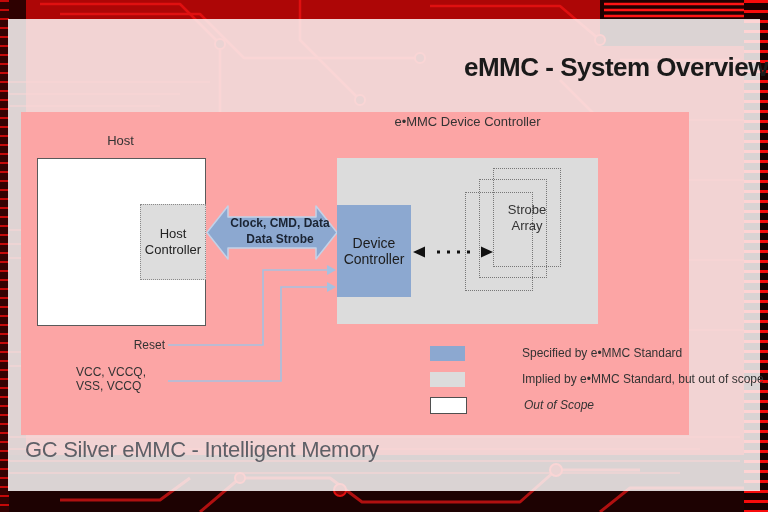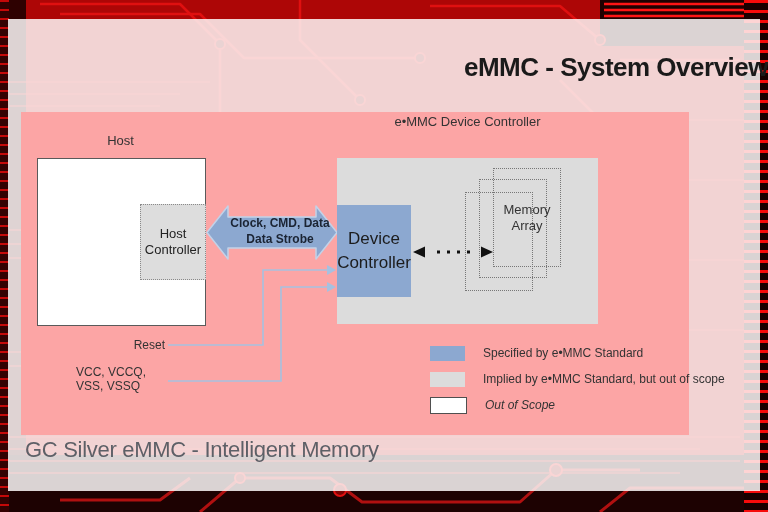--- a/index.html
+++ b/index.html
@@ -33,36 +33,36 @@
     border:1px dotted #8a8a8a; display:flex; align-items:center; justify-content:center;
     font-size:13px; color:#222; text-align:center; line-height:16px; }
 
   .bus-arrow { left:185px; top:91px; }
   .bus-arrow-text { left:185px; top:103px; width:132px; text-align:center;
     font-size:12px; font-weight:600; color:#1b2433; line-height:16px;margin-left:8px; }
 
   .emmc-heading { left:316px; top:3px; width:261px;text-align:center; }
   .gray-container { left:316px; top:46px; width:261px; height:166px; background:#dcdcdc; }
   .device-box { left:316px; top:93px; width:74px; height:92px; background:#8ca8d0;
-    display:flex; align-items:center; justify-content:center; font-size:17px; color:#1c1c1c;
-    text-align:center; line-height:24px; }
+    display:flex; align-items:center; justify-content:center; font-size:14px; color:#1c1c1c;
+    text-align:center; line-height:16px; }
 
   .mem-box { width:66px; height:97px; border:1px dotted #777; background:transparent; }
   .mem-back { left:444px; top:80px; }
   .mem-mid  { left:458px; top:67px; }
   .mem-front{ left:472px; top:56px; display:flex; align-items:center; justify-content:center;
     font-size:13px; color:#333; text-align:center; line-height:16px; }
 
   .dotted-arrow { left:392px; top:132px; }
   .signal-lines { left:145px; top:152px; }
 
   .reset-label { left:100px; top:227px; width:44px; font-size:12px; color:#333; text-align:right; line-height:13px; }
   .power-label { left:55px; top:254px; width:94px; font-size:12px; color:#333; text-align:left; line-height:13.5px; }
 
-  .legend-row { left:409px; height:18px; display:flex; align-items:center; }
+  .legend-row { left:409px; height:18px; display:flex; align-items:center;gap:39px; }
   .legend-row .swatch { width:35px; height:15px; margin-right:18px; flex:0 0 auto; }
   .legend-row .swatch.blue { background:#8ca8d0; }
   .legend-row .swatch.gray { background:#dcdcdc; }
   .legend-row .swatch.white { background:#ffffff; border:1px solid #4f4f4f; }
   .legend-row .ltext { font-size:12px; color:#333; white-space:nowrap; }
   .lrow1 { top:232px; } .lrow2 { top:258px; } .lrow3 { top:284px;font-style:italic; }
 
   .slide-footer { left:25px; top:437px; z-index:3; font-size:22px; color:#5d6067; letter-spacing:-0.3px; }
 </style>
 </head>
@@ -148,21 +148,21 @@
 
     <div class="abs dlabel emmc-heading">e•MMC Device Controller</div>
     <div class="abs gray-container"></div>
     <div class="abs device-box">
       <span>Device Controller</span>
     </div>
 
     <div class="abs mem-box mem-back"></div>
     <div class="abs mem-box mem-mid"></div>
     <div class="abs mem-box mem-front">
-      <span>Memory Array</span>
+      <span>Strobe Array</span>
     </div>
 
     <svg class="abs dotted-arrow" width="80" height="16" viewBox="0 0 80 16">
       <polygon points="0,8 12,2.5 12,13.5" fill="#111"></polygon>
       <polygon points="80,8 68,2.5 68,13.5" fill="#111"></polygon>
       <rect x="24" y="6.5" width="3" height="3" fill="#111"></rect>
       <rect x="34" y="6.5" width="3" height="3" fill="#111"></rect>
       <rect x="44" y="6.5" width="3" height="3" fill="#111"></rect>
       <rect x="54" y="6.5" width="3" height="3" fill="#111"></rect>
     </svg>
@@ -172,21 +172,21 @@
         <path d="M2 81 H97 V6 H161"></path>
         <path d="M2 117 H115 V23 H161"></path>
       </g>
       <polygon points="161,1 161,11 170,6" fill="#a6c1e0"></polygon>
       <polygon points="161,18 161,28 170,23" fill="#a6c1e0"></polygon>
     </svg>
 
     <div class="abs reset-label">Reset</div>
     <div class="abs power-label">
       <div>VCC, VCCQ,</div>
-      <div>VSS, VSSQ</div>
+      <div>VSS, VCCQ</div>
     </div>
 
     <div class="abs legend-row lrow1">
       <div class="swatch blue"></div>
       <div class="ltext">Specified by e•MMC Standard</div>
     </div>
     <div class="abs legend-row lrow2">
       <div class="swatch gray"></div>
       <div class="ltext">Implied by e•MMC Standard, but out of scope</div>
     </div>

